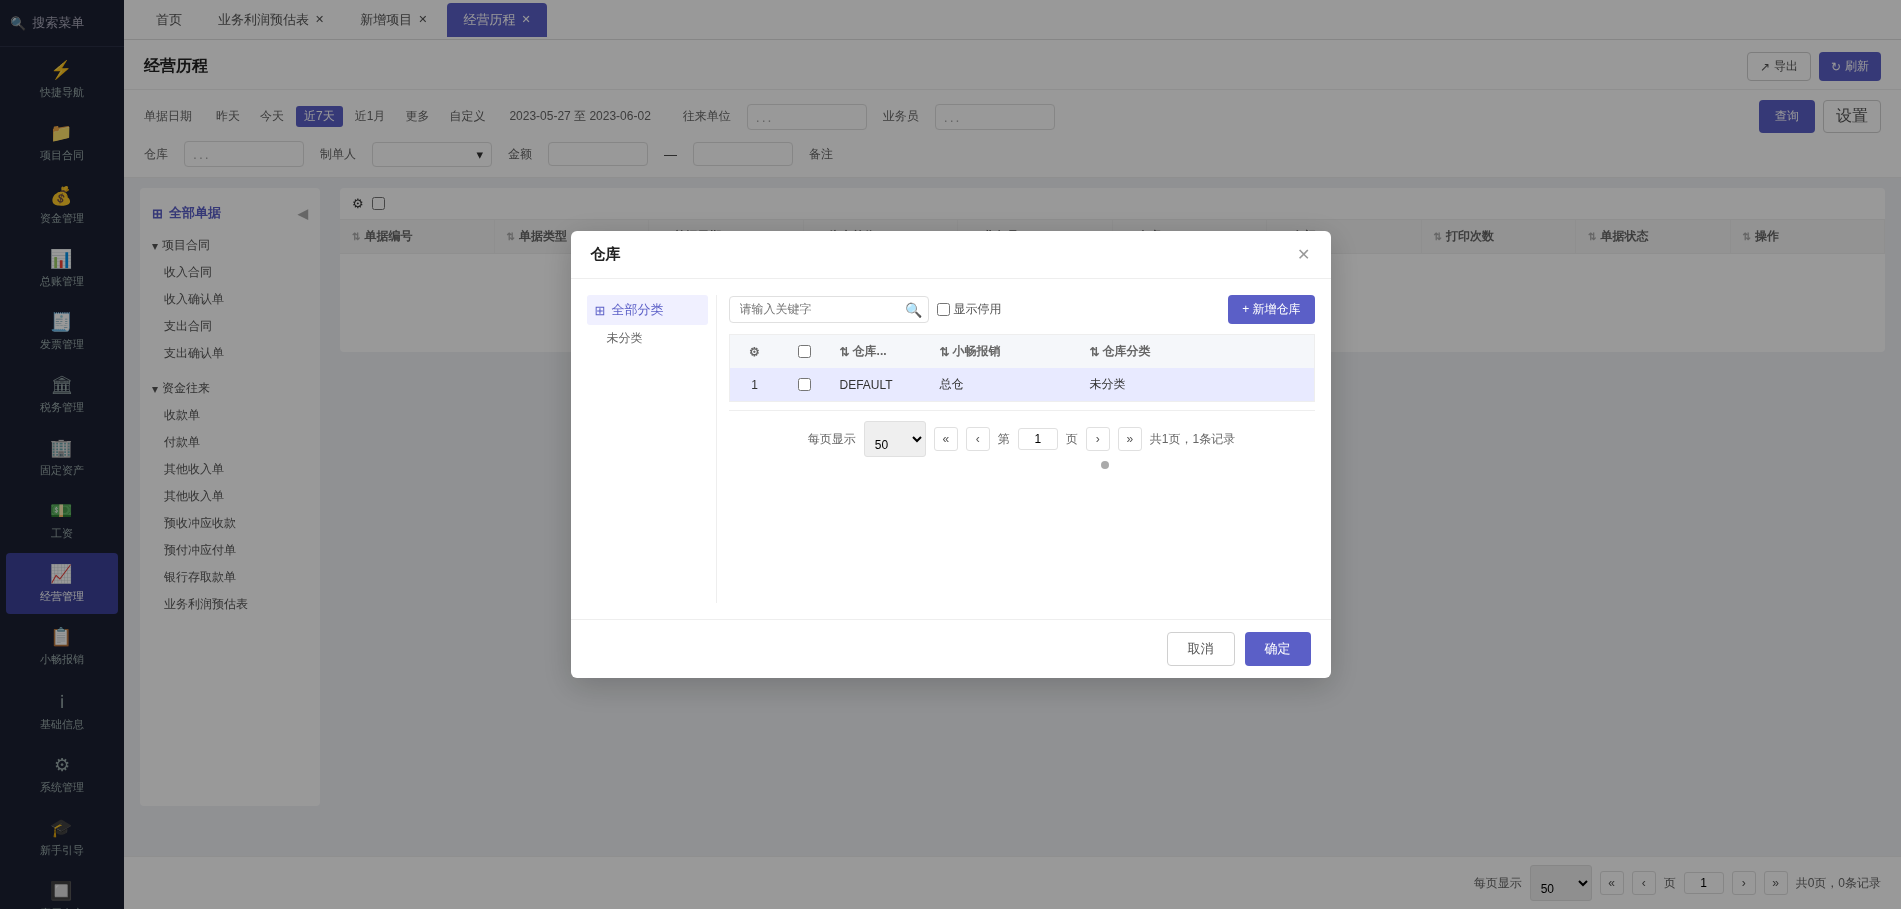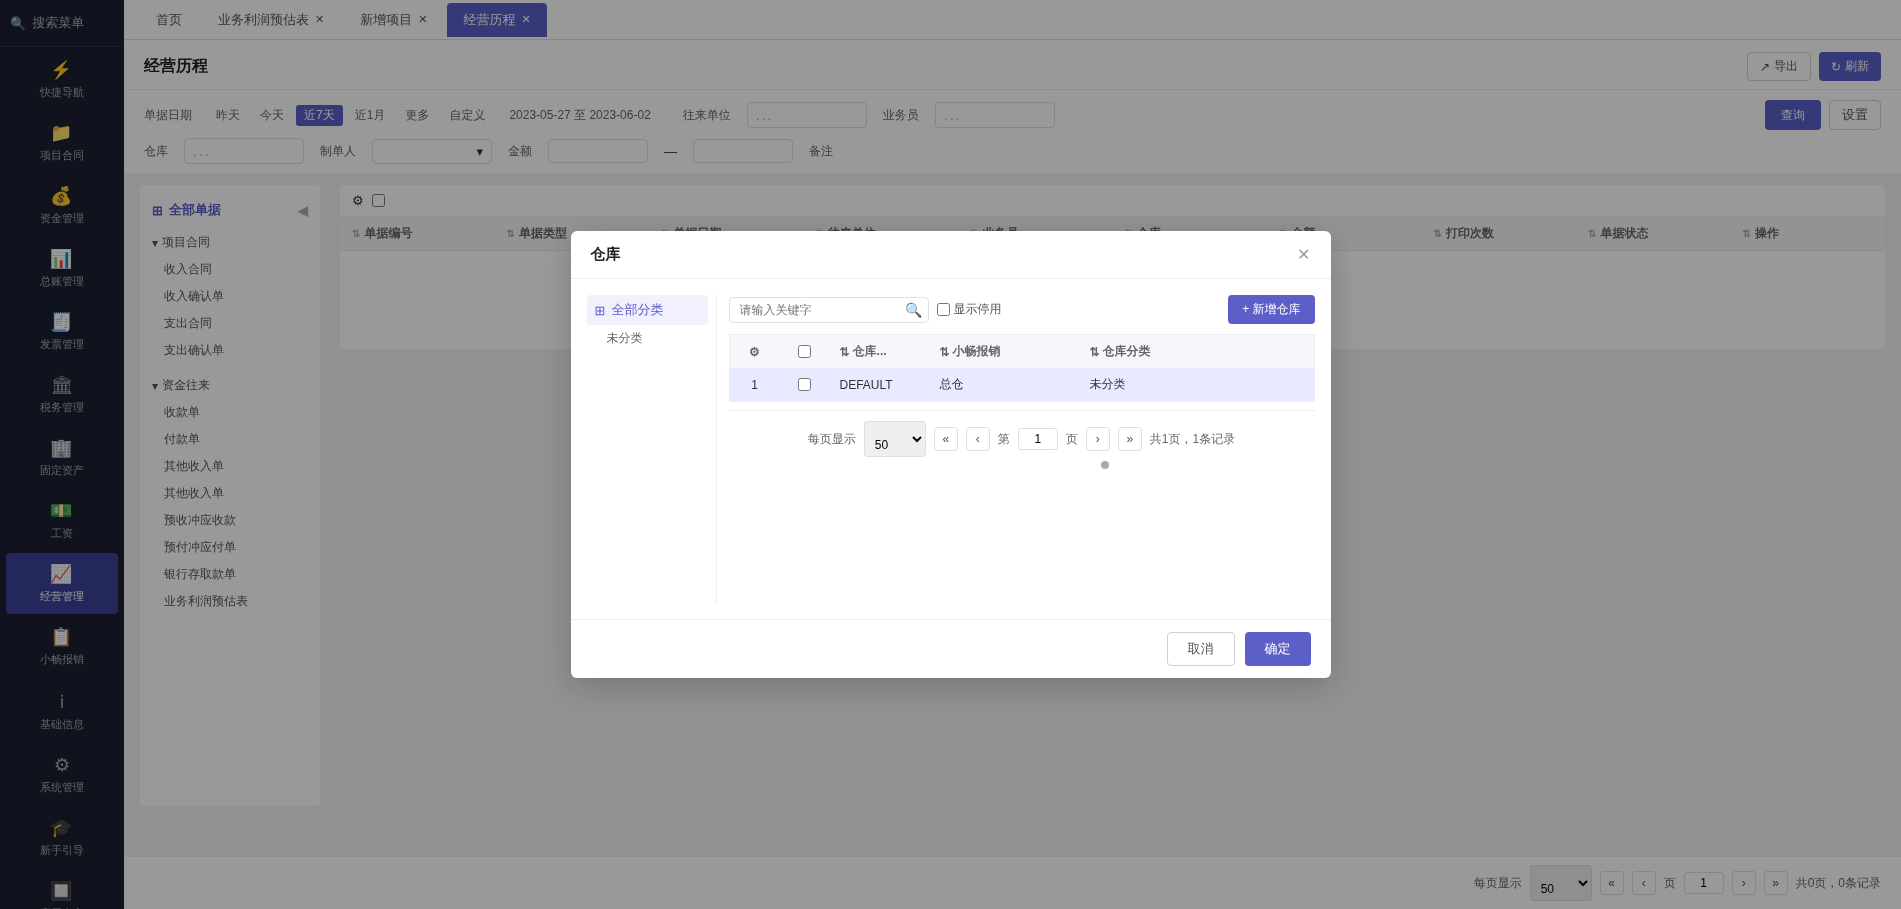--- a/index.html
+++ b/index.html
@@ -49,21 +49,21 @@
     .filter-row { display: flex; align-items: center; gap: 16px; margin-bottom: 8px; flex-wrap: wrap; }
     .filter-label { color: #666; font-size: 12px; white-space: nowrap; }
     .filter-date-options { display: flex; gap: 4px; }
     .date-opt { padding: 2px 8px; border-radius: 3px; font-size: 12px; cursor: pointer; color: #666; }
     .date-opt.active { background: #5b5fc7; color: #fff; }
     .date-range { color: #666; font-size: 12px; }
     .filter-select { border: 1px solid #e0e0e0; background: #fff; padding: 4px 24px 4px 8px; border-radius: 4px; font-size: 12px; color: #333; cursor: pointer; min-width: 120px; position: relative; display: inline-flex; align-items: center; justify-content: space-between; }
     .filter-ellipsis { color: #aaa; font-size: 14px; letter-spacing: 2px; }
     .filter-actions { display: flex; gap: 8px; margin-left: auto; }
     .btn-query { background: #5b5fc7; color: #fff; border: none; padding: 5px 16px; border-radius: 4px; cursor: pointer; font-size: 12px; }
-    .btn-setting { border: 1px solid #d0d0d0; background: #fff; padding: 5px 12px; border-radius: 4px; cursor: pointer; font-size: 13px; color: #555; }
+    .btn-setting { border: 1px solid #d0d0d0; background: #fff; padding: 5px 12px; border-radius: 4px; cursor: pointer; font-size: 16px; color: #555; }
 
     
     .filter-row2 { display: flex; align-items: center; gap: 16px; flex-wrap: wrap; }
 
     
     .content-area {
       background: #f0f2f5; flex: 1; padding: 10px 16px; overflow: auto; position: relative;
     }
 
     
@@ -103,21 +103,21 @@
     }
     .modal-title { font-size: 15px; font-weight: 600; color: #222; }
     .modal-close { cursor: pointer; color: #999; font-size: 16px; }
     .modal-body { padding: 16px; display: flex; gap: 0; min-height: 340px; }
     .modal-sidebar { width: 130px; border-right: 1px solid #eee; padding-right: 8px; }
     .modal-sidebar-item { display: flex; align-items: center; gap: 6px; padding: 6px 8px; font-size: 13px; color: #5b5fc7; cursor: pointer; border-radius: 3px; }
     .modal-sidebar-item.active { background: #f0f0ff; }
     .modal-sidebar-sub { padding: 5px 8px 5px 20px; font-size: 12px; color: #666; cursor: pointer; }
     .modal-content { flex: 1; padding-left: 12px; display: flex; flex-direction: column; }
     .modal-toolbar { display: flex; align-items: center; gap: 8px; margin-bottom: 10px; }
-    .search-box { border: 1px solid #e0e0e0; border-radius: 4px; padding: 5px 28px 5px 10px; font-size: 12px; width: 200px; outline: none; }
+    .search-box { border: 1px solid #e0e0e0; border-radius: 4px; padding: 5px 28px 5px 10px; font-size: 12px; width: 200px; outline: none; font-family: Liberation Serif, serif; }
     .search-icon-wrap { position: relative; display: inline-block; }
     .search-icon-btn { position: absolute; right: 6px; top: 50%; transform: translateY(-50%); color: #aaa; cursor: pointer; font-size: 14px; }
     .checkbox-label { display: flex; align-items: center; gap: 4px; font-size: 12px; color: #555; cursor: pointer; }
     .btn-add-warehouse { background: #5b5fc7; color: #fff; border: none; padding: 6px 14px; border-radius: 4px; cursor: pointer; font-size: 12px; margin-left: auto; }
     .modal-table-header { display: flex; background: #f5f7fa; border: 1px solid #eee; border-bottom: none; }
     .modal-th { padding: 8px 10px; font-size: 12px; color: #666; font-weight: 600; display: flex; align-items: center; gap: 3px; }
     .modal-th.w50 { width: 50px; justify-content: center; }
     .modal-th.w100 { width: 100px; }
     .modal-th.w150 { width: 150px; }
     .modal-th.wflex { flex: 1; }

